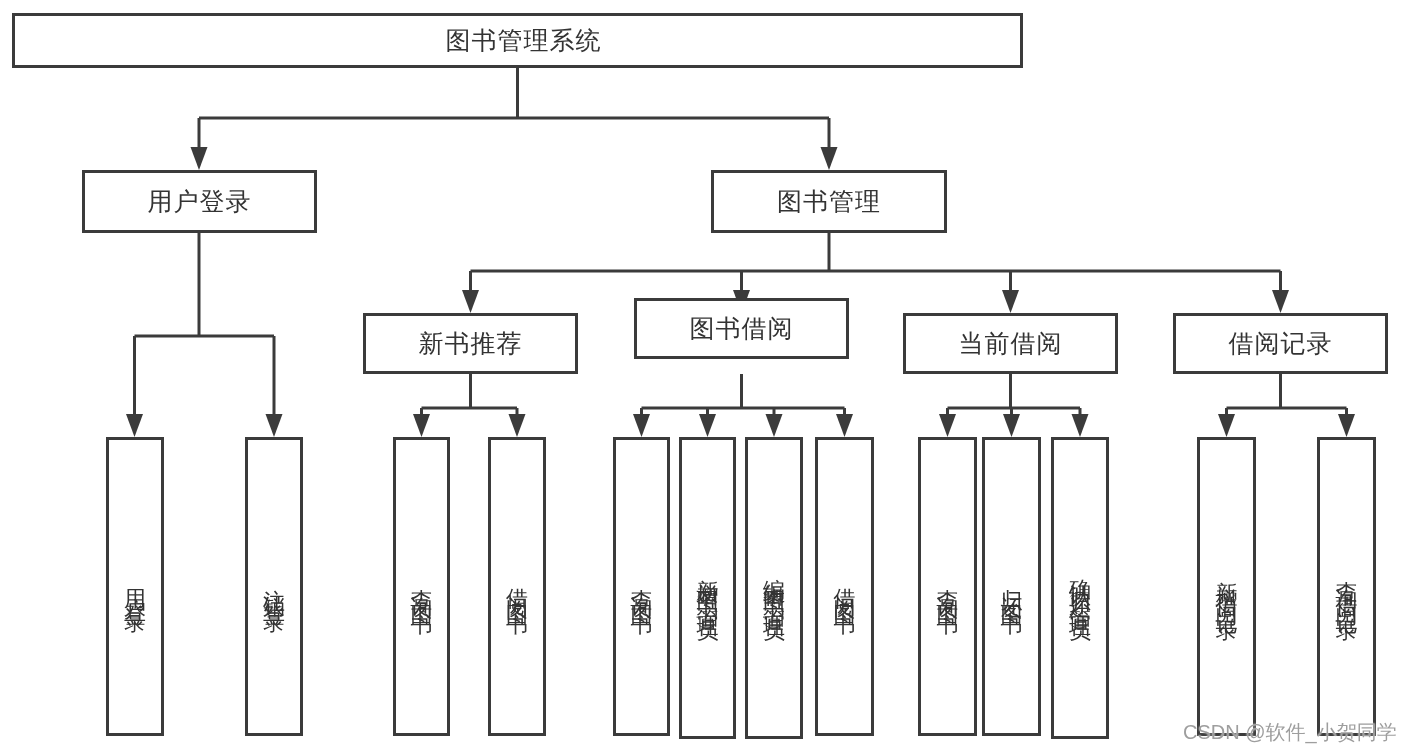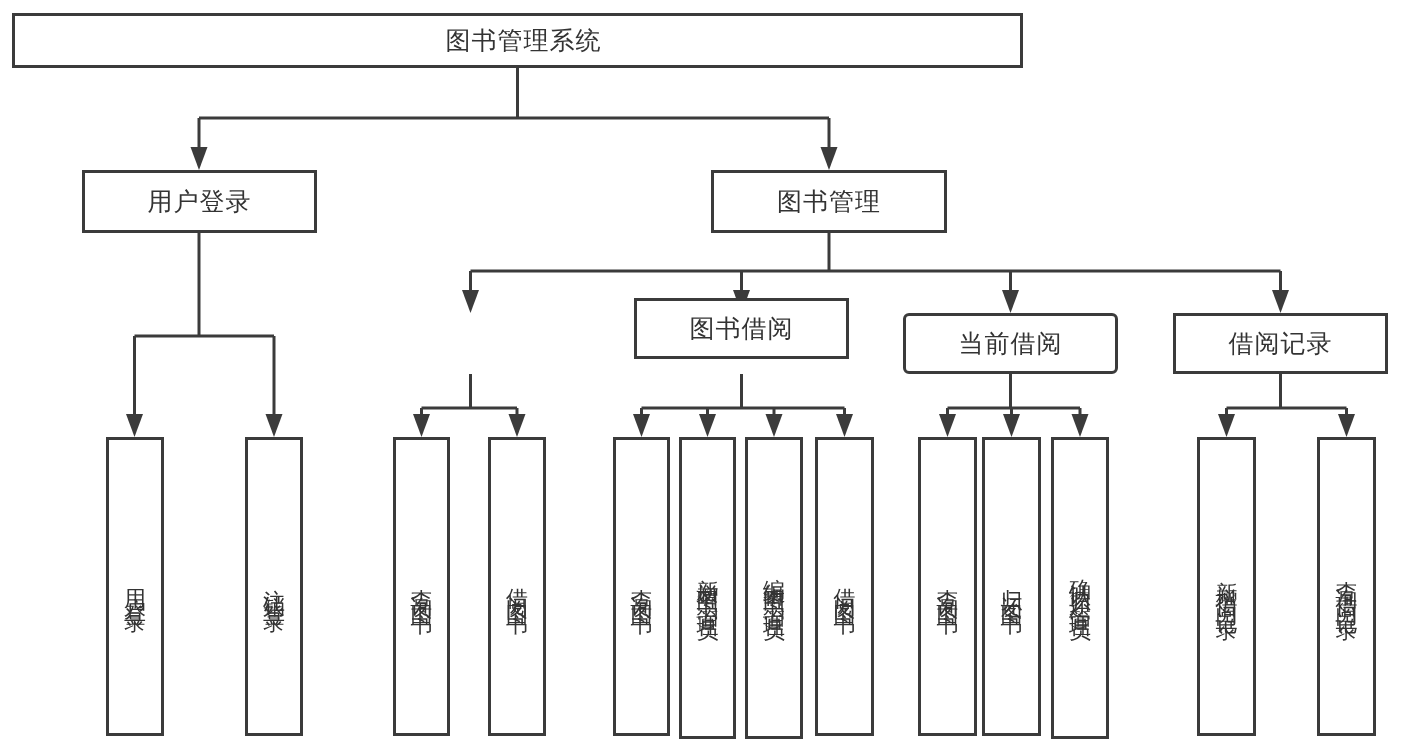--- a/index.html
+++ b/index.html
@@ -131,24 +131,27 @@
     <span>图书管理系统</span>
   </div>
 
   <div class="node lvl2" style="left:82px; top:170px; width:235px; height:63px;">
     <span>用户登录</span>
   </div>
   <div class="node lvl2" style="left:711px; top:170px; width:236px; height:63px;align-items:center;">
     <span>图书管理</span>
   </div>
 
+  <div class="node lvl3" style="left:363px; top:313px; width:215px; height:61px;">
+    <span>新书推荐</span>
+  </div>
   <div class="node lvl3" style="left:634px; top:298px; width:215px; height:61px;">
     <span>图书借阅</span>
   </div>
-  <div class="node lvl3" style="left:903px; top:313px; width:215px; height:61px;border-radius:6px;">
+  <div class="node lvl3" style="left:903px; top:313px; width:215px; height:61px;">
     <span>当前借阅</span>
   </div>
   <div class="node lvl3" style="left:1173px; top:313px; width:215px; height:61px;">
     <span>借阅记录</span>
   </div>
 
   <div class="node leaf" style="left:106px; top:437px; width:58px; height:299px;">
     <span class="vtext">用户登录</span>
   </div>
   <div class="node leaf" style="left:245px; top:437px; width:58px; height:299px;">
@@ -185,14 +188,15 @@
     <span class="vtext" style="letter-spacing:6px;">确认归还（管理员）</span>
   </div>
 
   <div class="node leaf" style="left:1197px; top:437px; width:59px; height:299px;">
     <span class="vtext">新增借阅记录</span>
   </div>
   <div class="node leaf" style="left:1317px; top:437px; width:59px; height:299px;">
     <span class="vtext">查询借阅记录</span>
   </div>
 
+  <div class="watermark">CSDN @软件_小贺同学</div>
 
 </div>
 
 </body></html>

